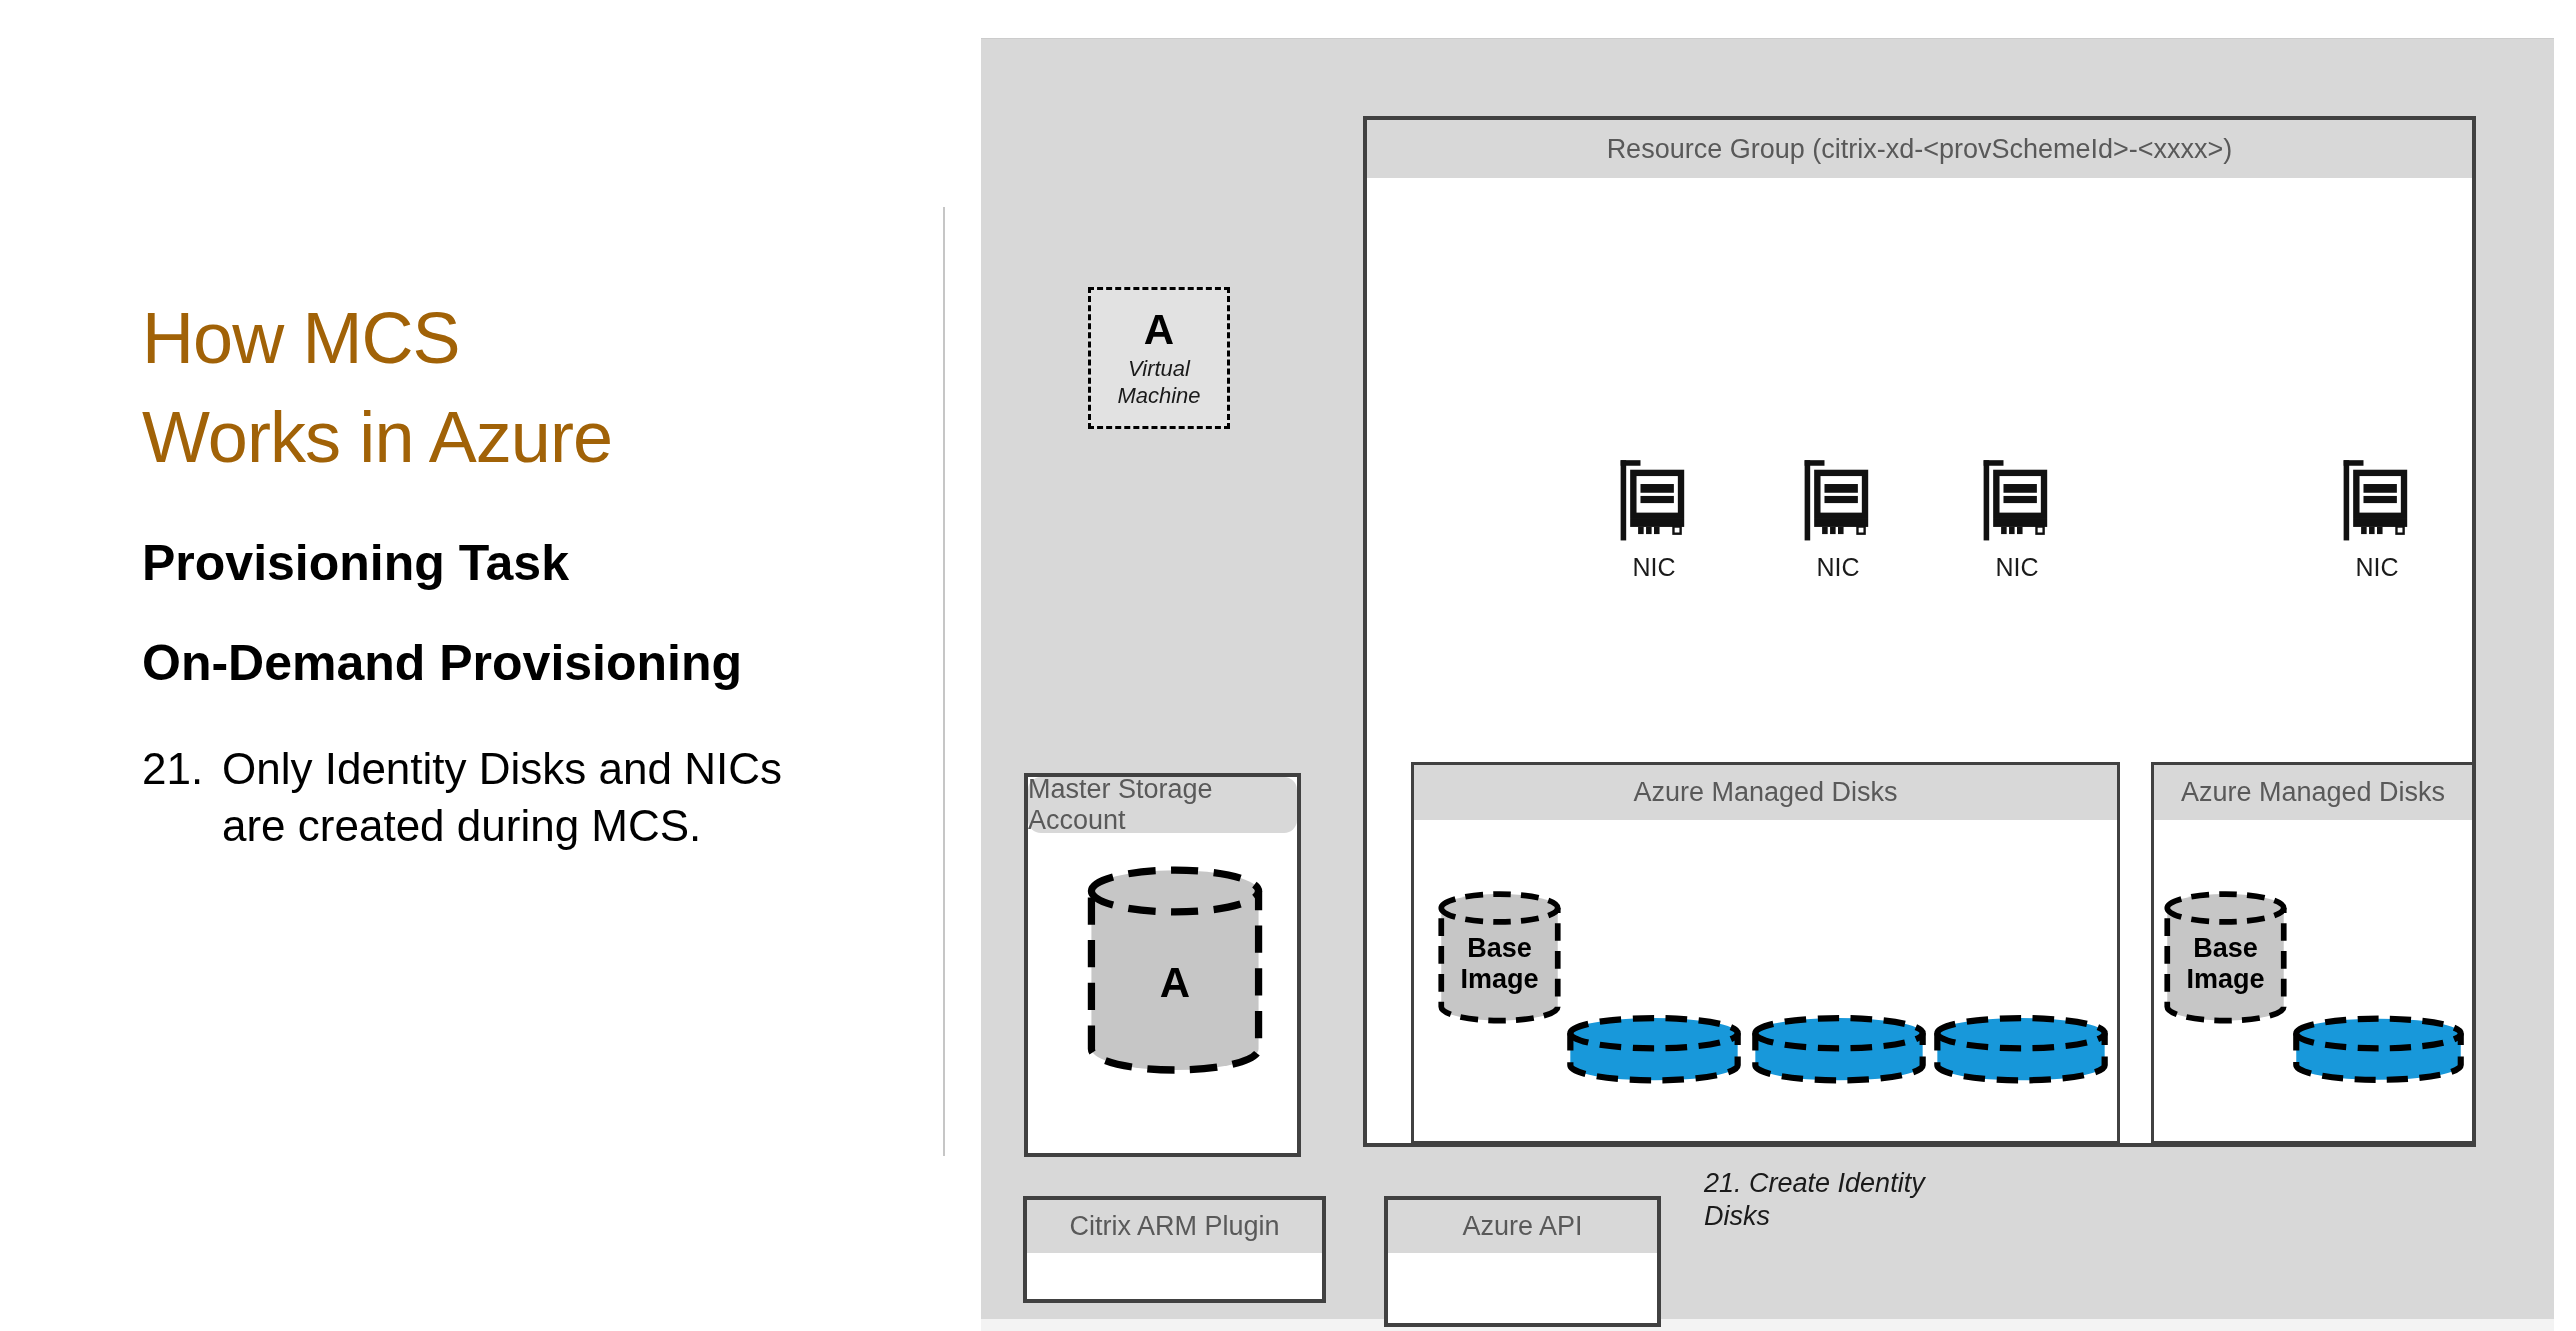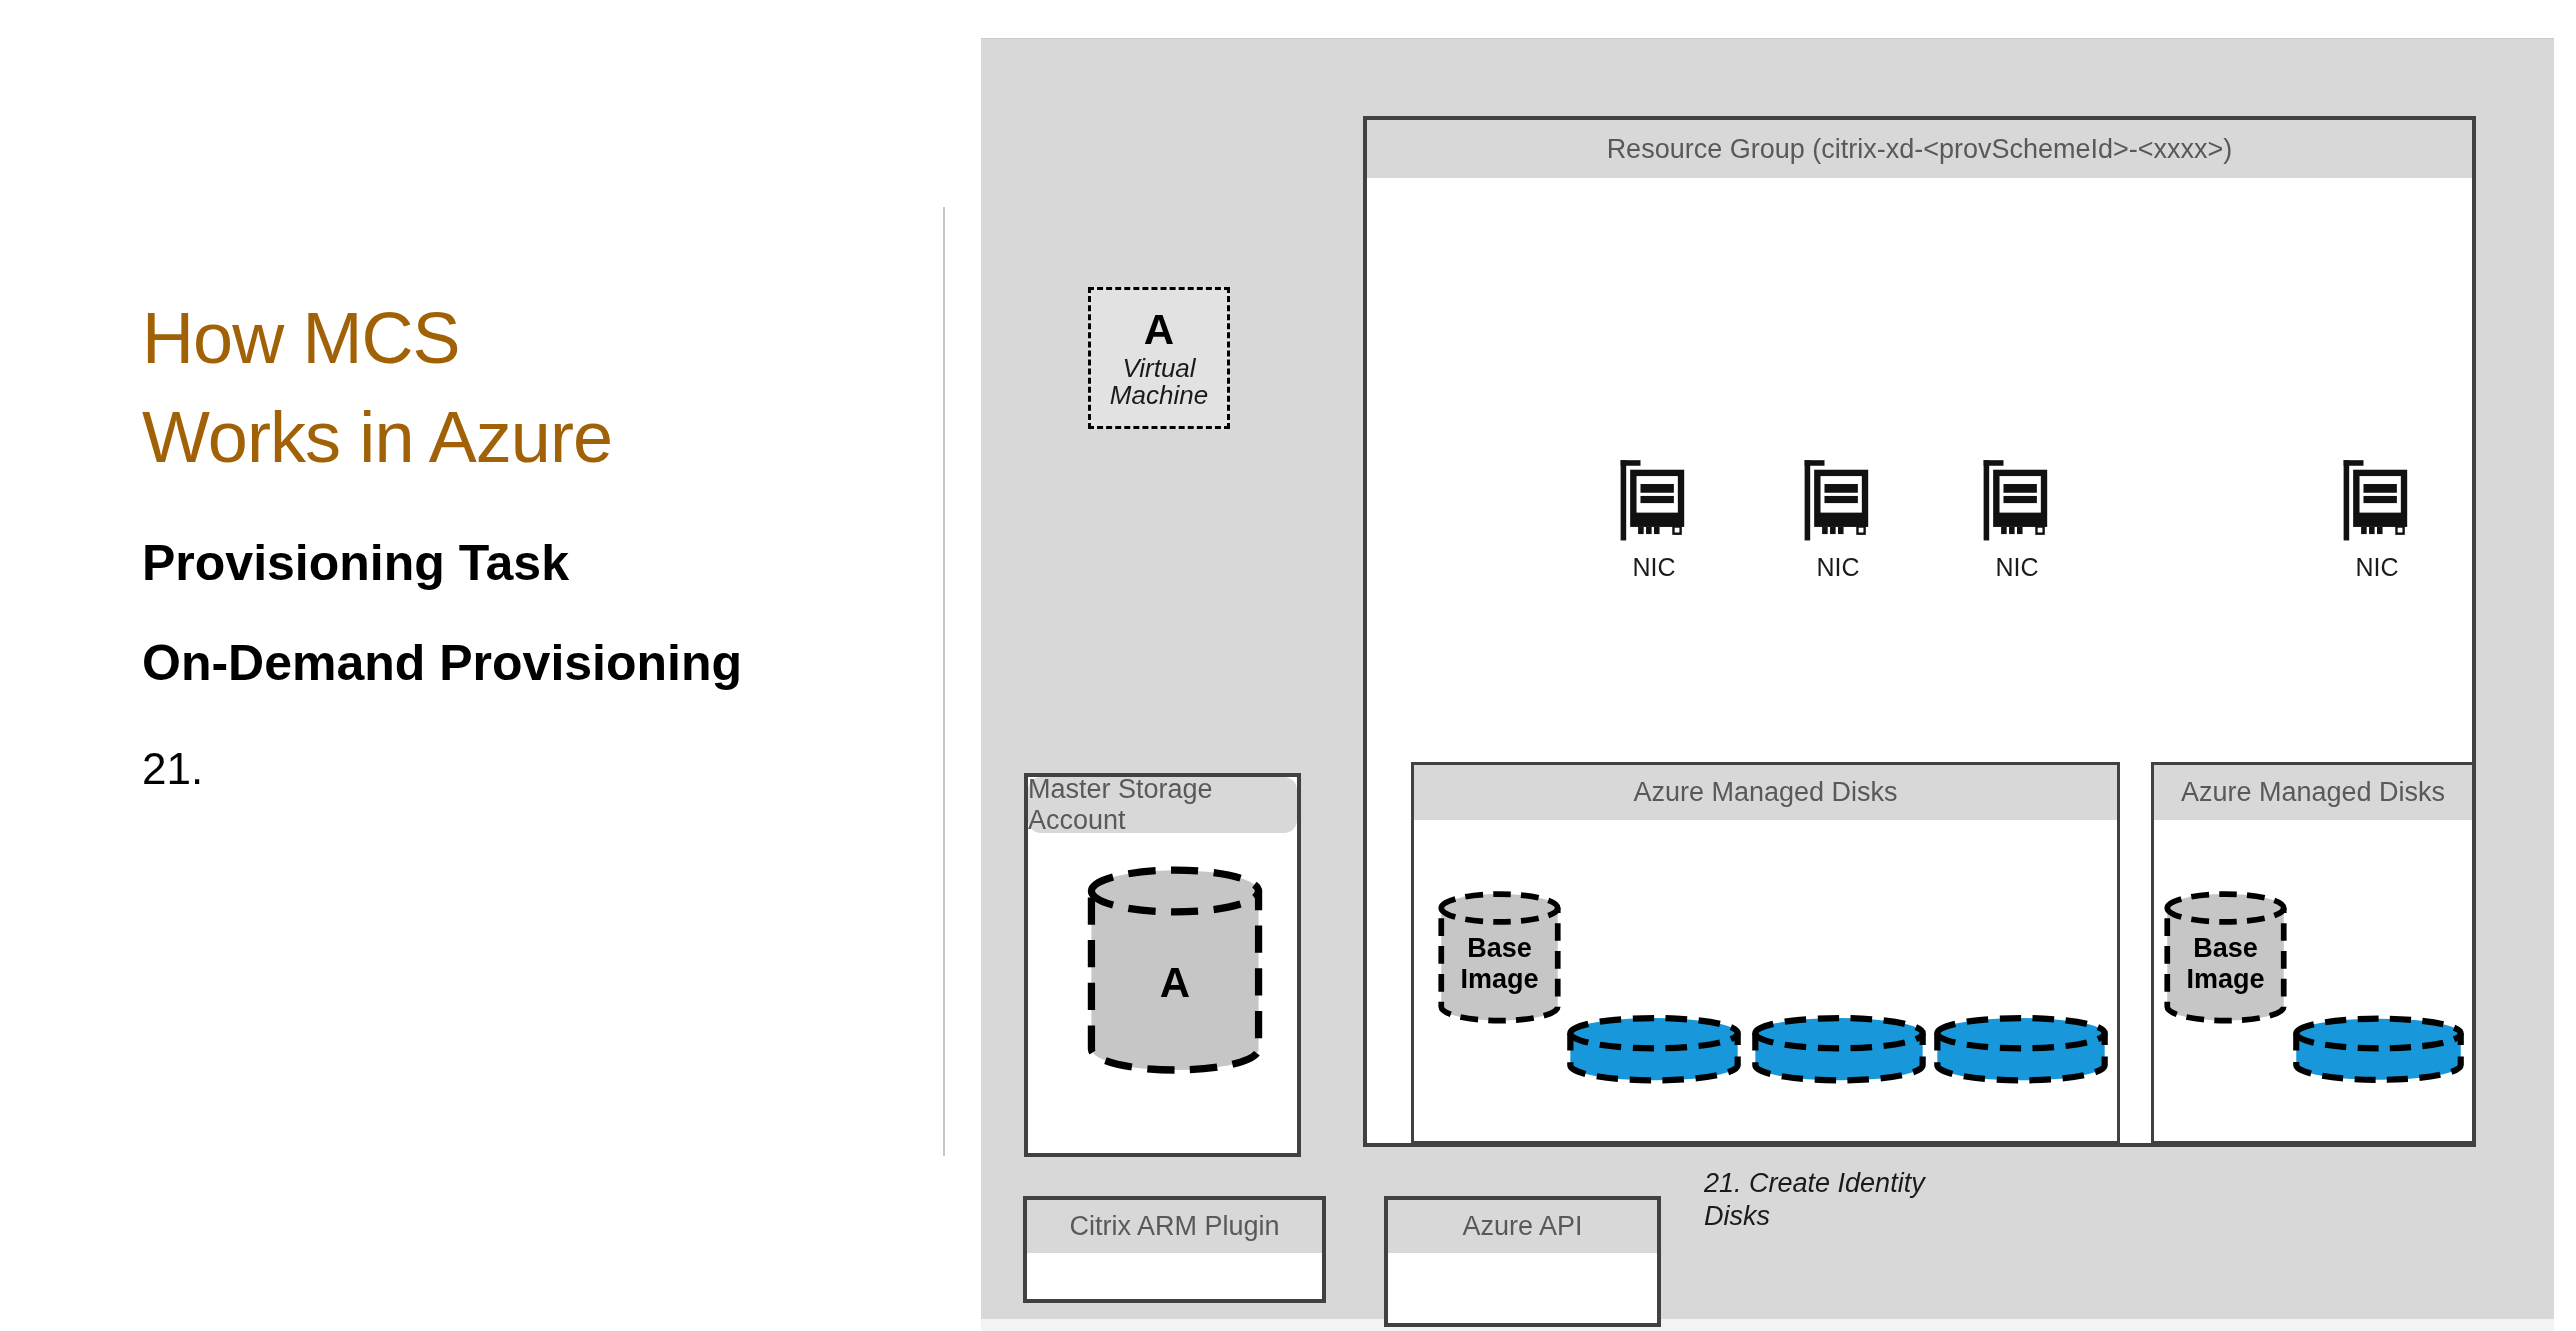--- a/index.html
+++ b/index.html
@@ -46,21 +46,21 @@
   .citrix-arm .box-header{height:53px;}
   .azure-api{left:1384px;top:1196px;width:277px;height:131px;border-width:4.5px;}
   .azure-api .box-header{height:53px;}
   
   .vm-square{
     position:absolute;left:1088px;top:287px;width:142px;height:142px;box-sizing:border-box;
     background:#e2e2e2;border:3.6px dashed #000;
     display:flex;flex-direction:column;align-items:center;justify-content:center;
   }
   .vm-letter{font-size:42px;font-weight:bold;color:#000;line-height:45px;}
-  .vm-label{font-size:26px;font-style:italic;color:#1a1a1a;line-height:27px;text-align:center;width:127px;margin-top:3.6px;}
+  .vm-label{font-size:22px;font-style:italic;color:#1a1a1a;line-height:27px;text-align:center;width:127px;margin-top:3.6px;}
   
   .cyl{position:absolute;}
   .cyl-text{
     position:absolute;left:0;right:0;top:0;bottom:0;display:flex;align-items:center;justify-content:center;
     font-weight:bold;color:#000;text-align:center;
   }
   .base-cyl-l{left:1436px;top:889px;width:127px;height:138px;}
   .base-cyl-r{left:2162px;top:889px;width:127px;height:138px;}
   .base-cyl .cyl-text{font-size:27px;line-height:31px;}
   .storage-cyl{left:1083px;top:862px;width:184px;height:218px;}
@@ -86,20 +86,21 @@
 <div id="stage">
 
   <div class="title">
     <div>How MCS</div>
     <div>Works in Azure</div>
   </div>
   <div class="subtitle sub1">Provisioning Task</div>
   <div class="subtitle sub2">On-Demand Provisioning</div>
   <div class="list-item">
     <div class="list-num">21.</div>
+    <div class="list-text">Only Identity Disks and NICs are created during MCS.</div>
   </div>
   <div class="v-sep"></div>
 
   <div class="panel"></div>
   <div class="strip-bottom"></div>
 
   <div class="vm-square">
     <div class="vm-letter">A</div>
     <div class="vm-label">Virtual Machine</div>
   </div>

